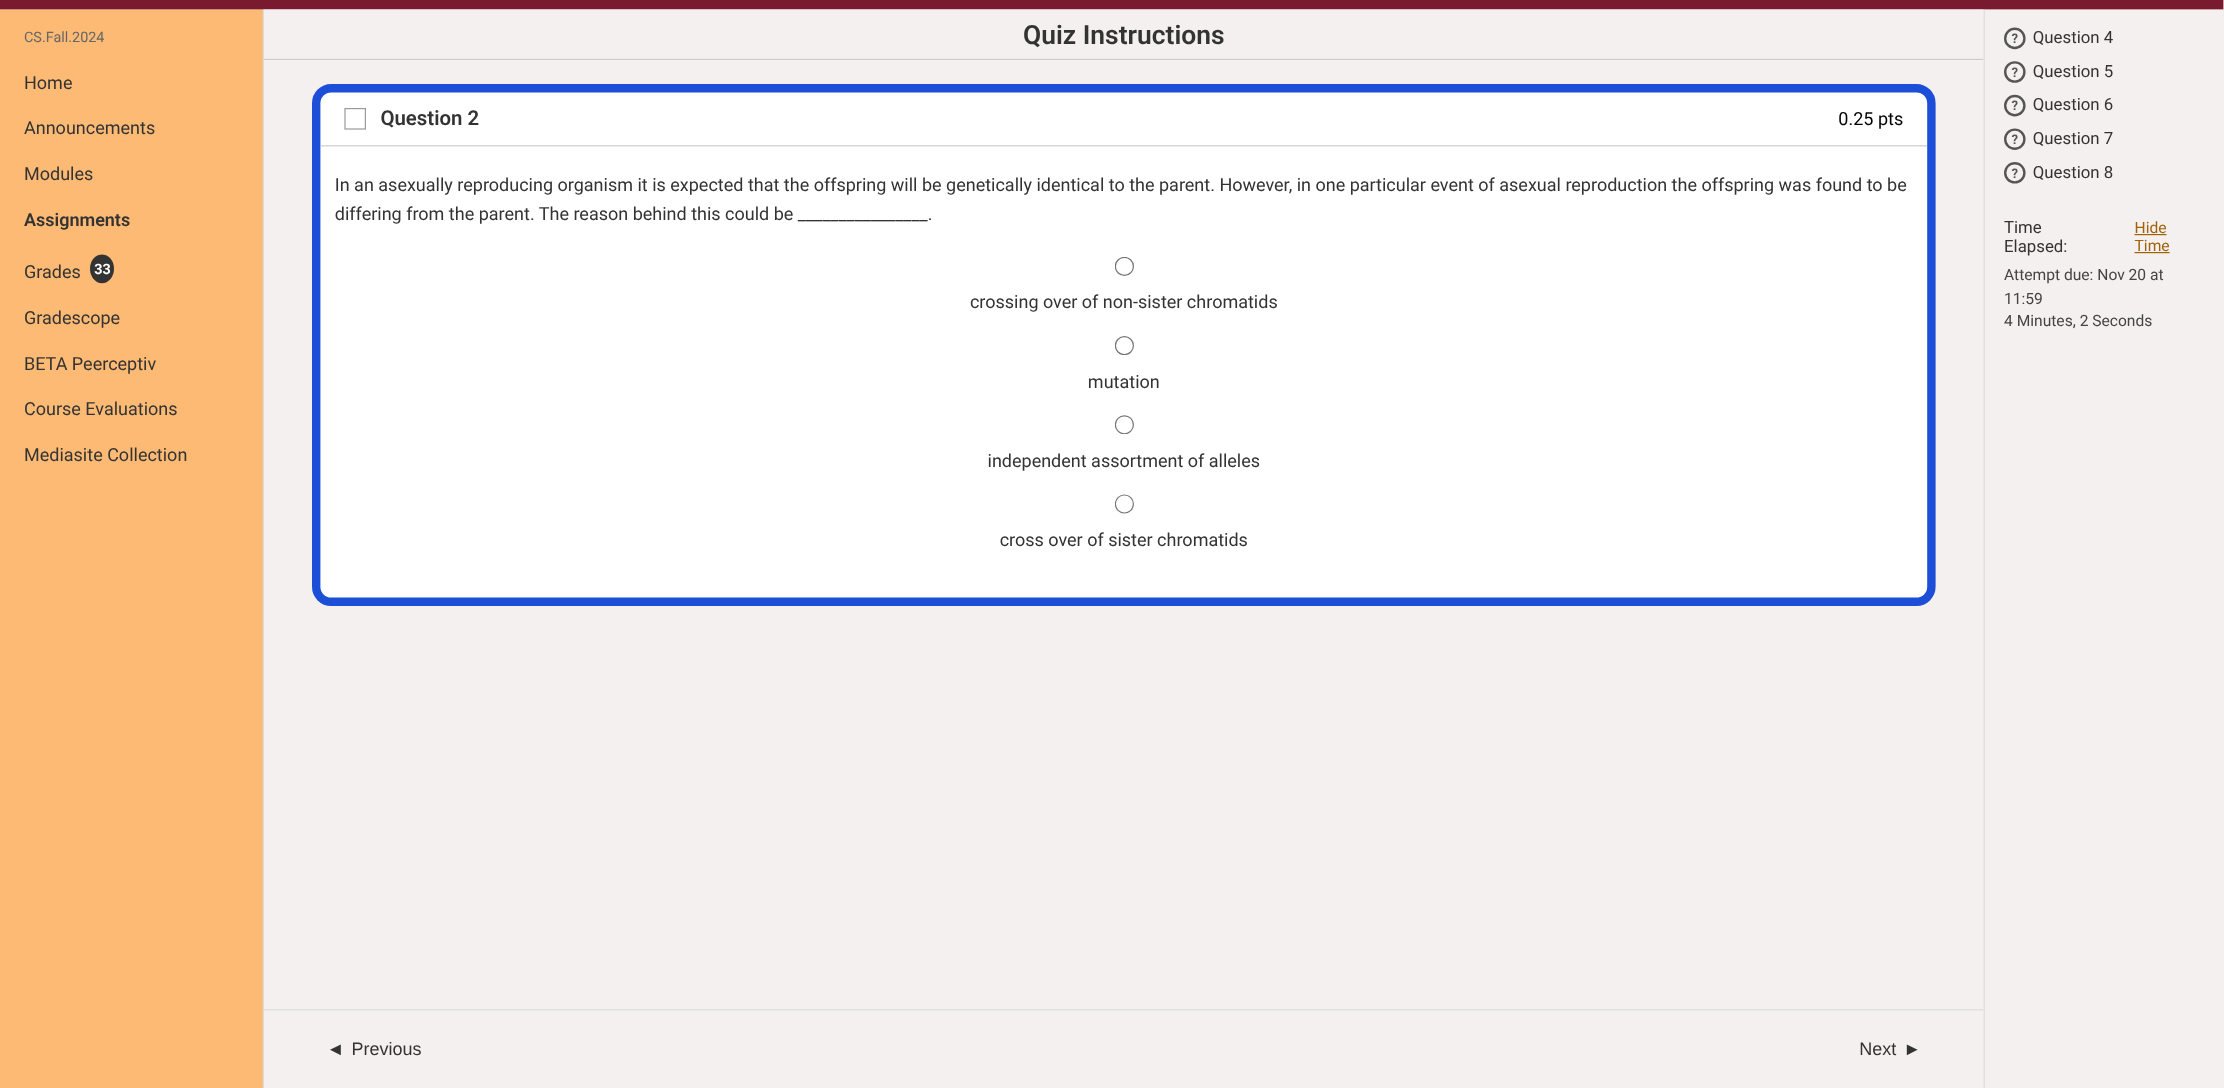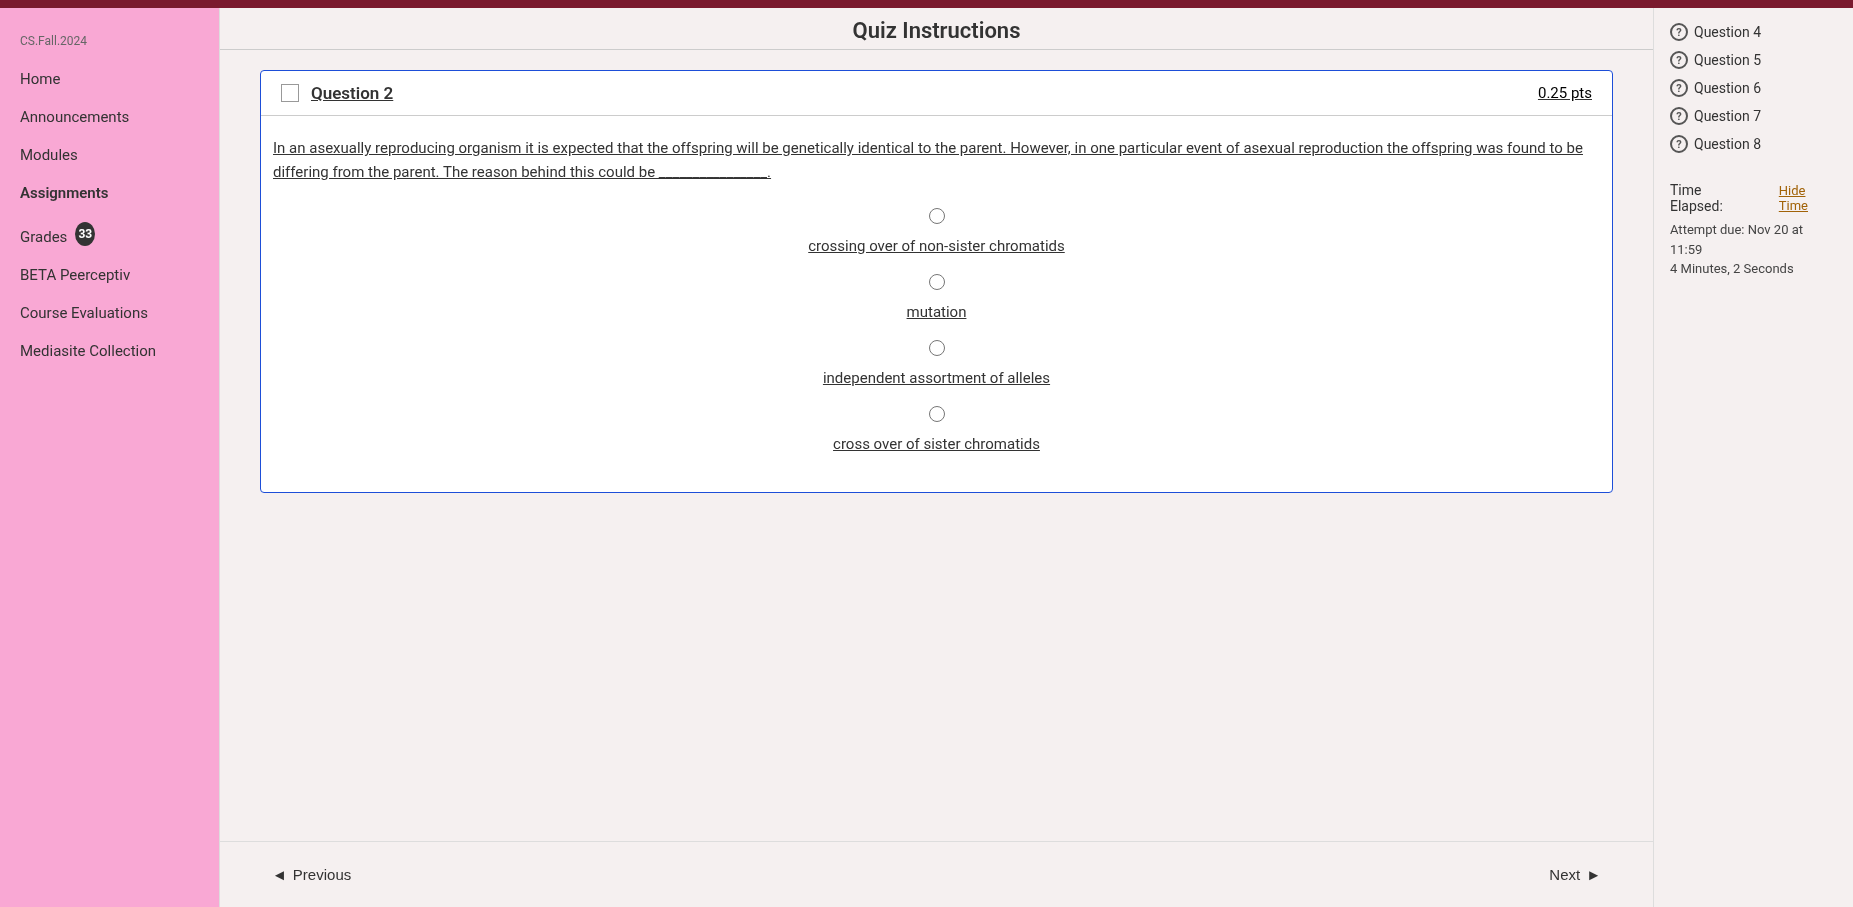--- a/index.html
+++ b/index.html
@@ -14,22 +14,22 @@
       height: 8px;
       width: 100%;
     }
     .layout {
       display: flex;
       min-height: 899px;
     }
     
     .sidebar {
       width: 220px;
-      background: #f9a8d4;
-      padding: 22px 0;
+      background: #fdba74;
+      padding: 12px 0;
       flex-shrink: 0;
       border-right: 1px solid #ddd;
     }
     .course-label {
       font-size: 12px;
       color: #666;
       padding: 4px 20px 12px;
     }
     .sidebar-item {
       padding: 10px 20px;
@@ -75,24 +75,23 @@
     .content-area {
       flex: 1;
       padding: 20px 40px;
       display: flex;
       flex-direction: column;
       gap: 16px;
     }
     
     .question-card {
       background: #fff;
-      border: 1px solid #1d4ed8;
-      border-radius: 4px;
+      border: 7px solid #1d4ed8;
+      border-radius: 16px;
       overflow: hidden;
-      text-decoration: underline;
     }
     .question-header {
       display: flex;
       align-items: center;
       padding: 12px 20px;
       border-bottom: 1px solid #ccc;
       gap: 12px;
     }
     .question-checkbox {
       width: 18px;
@@ -225,20 +224,23 @@
     </div>
     <div class="sidebar-item">
       <span>Modules</span>
     </div>
     <div class="sidebar-item active">
       <span>Assignments</span>
     </div>
     <div class="sidebar-item">
       <span>Grades</span>
       <span class="badge">33</span>
+    </div>
+    <div class="sidebar-item">
+      <span>Gradescope</span>
     </div>
     <div class="sidebar-item">
       <span>BETA Peerceptiv</span>
     </div>
     <div class="sidebar-item">
       <span>Course Evaluations</span>
     </div>
     <div class="sidebar-item">
       <span>Mediasite Collection</span>
     </div>

